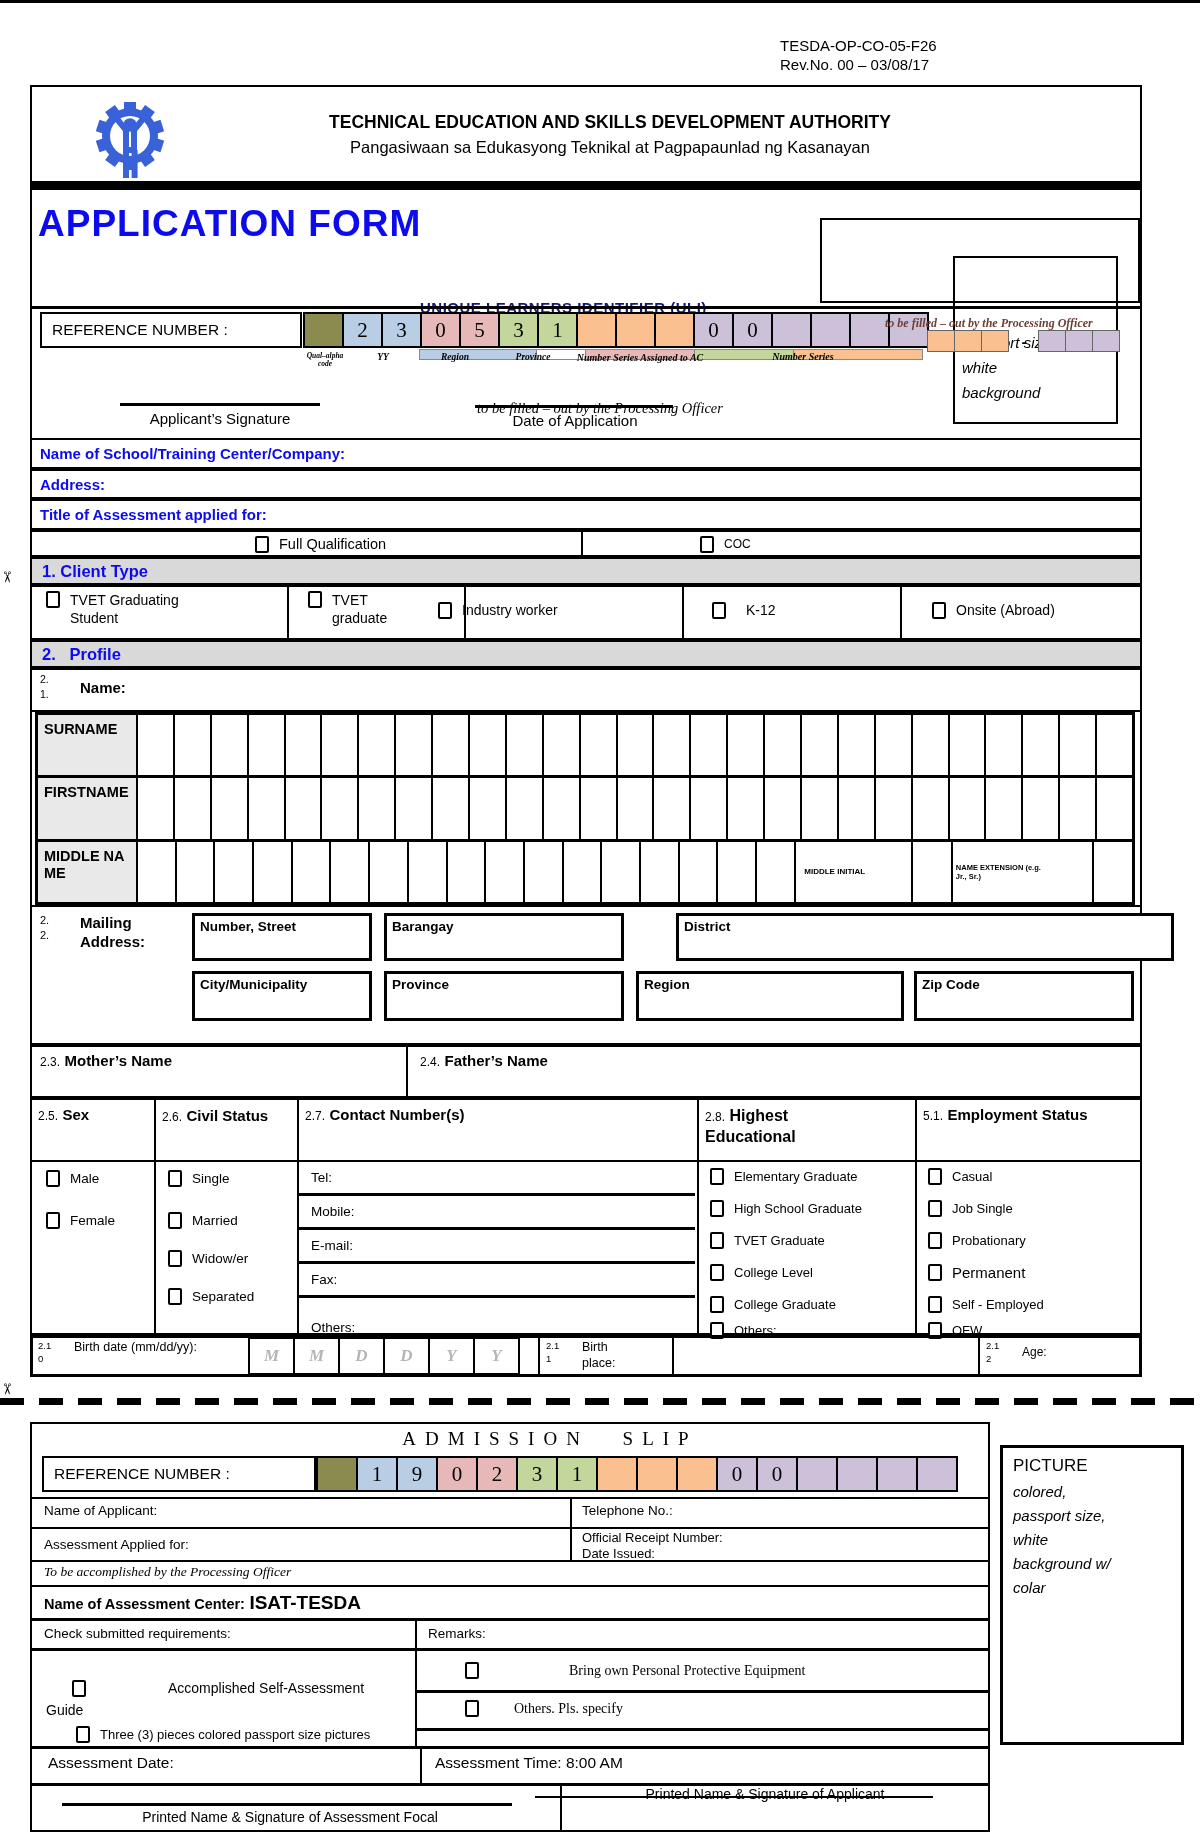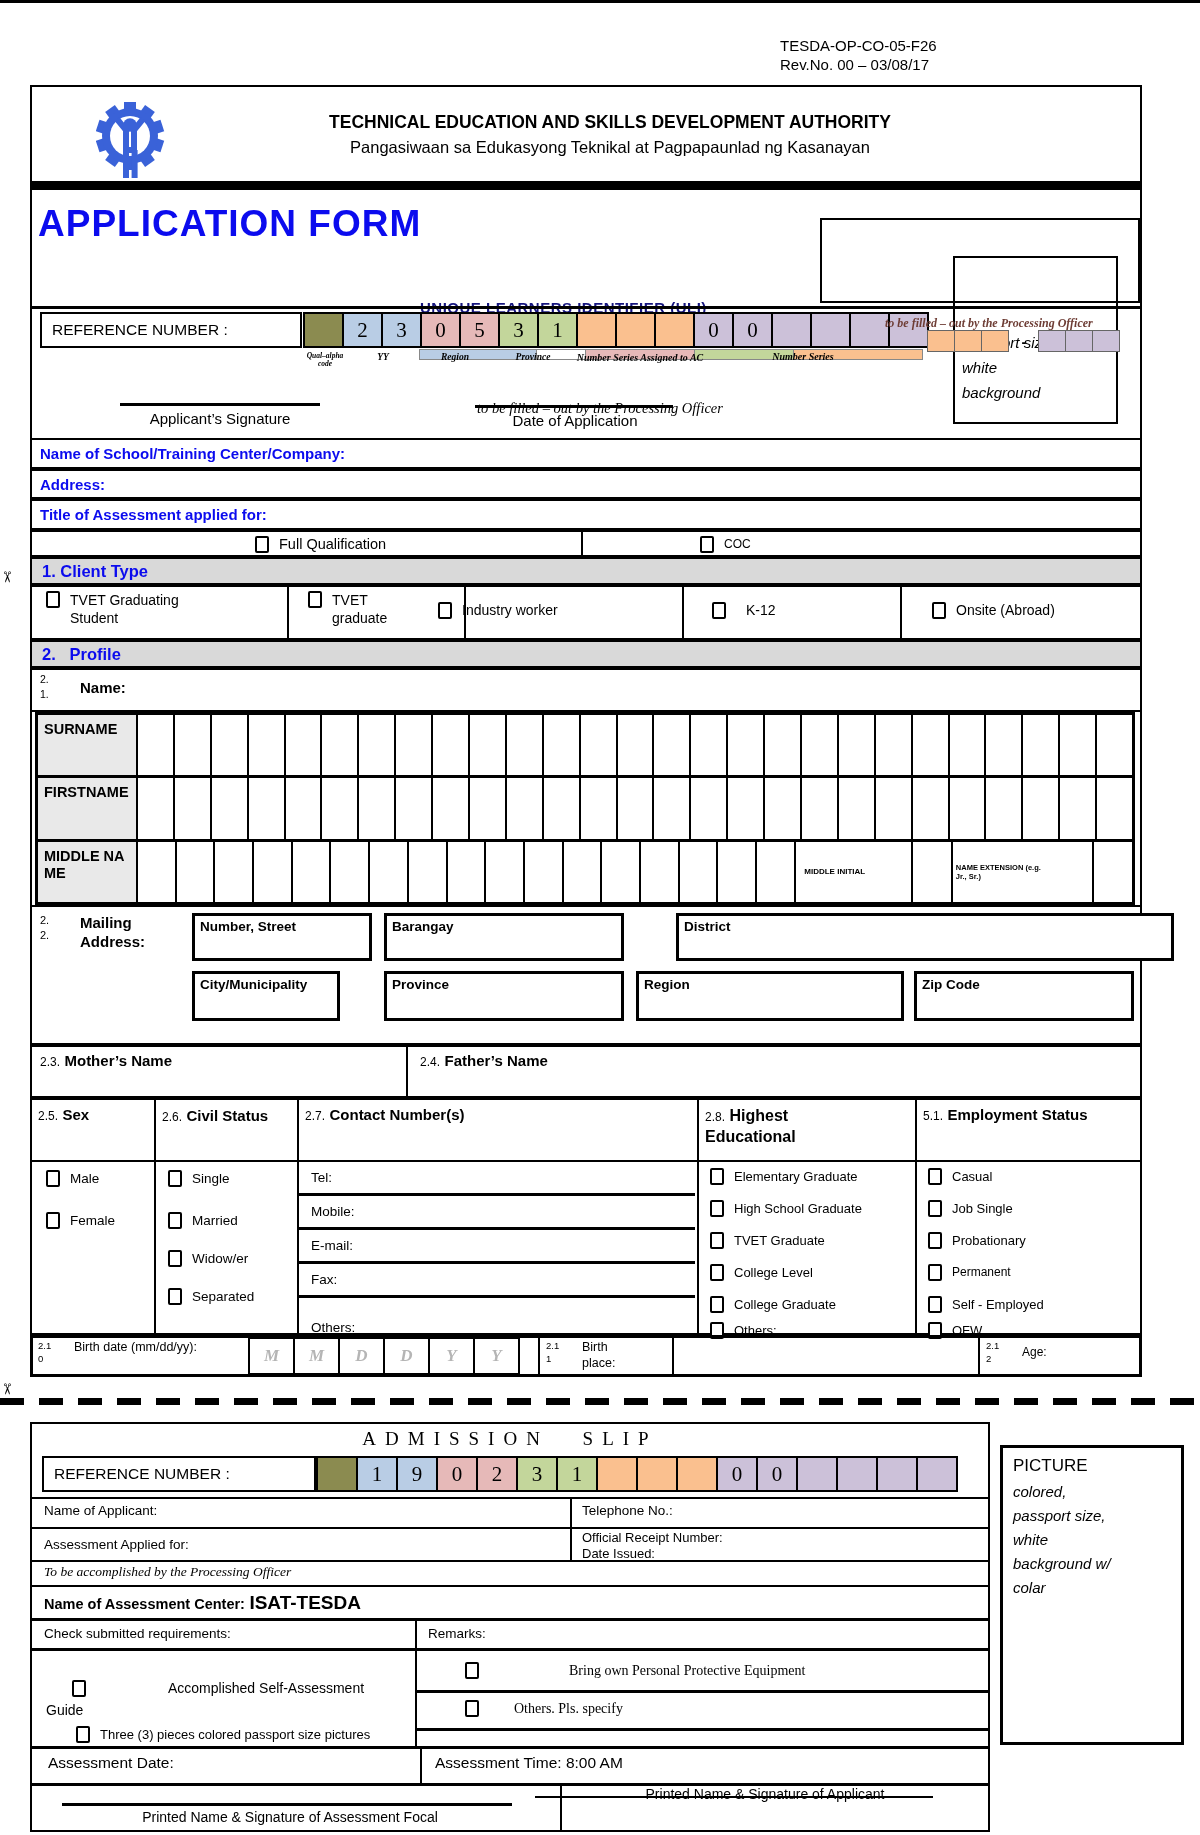--- a/index.html
+++ b/index.html
@@ -339,21 +339,21 @@
     <div>2.</div>
     <div>2.</div>
   </div>
   <div class="abs bold" style="left:80px;top:913px;font-size:15px;line-height:19px;">
     <div>Mailing</div>
     <div>Address:</div>
   </div>
   <div class="fieldbox" style="left:192px;top:913px;width:180px;height:48px;"><span>Number, Street</span></div>
   <div class="fieldbox" style="left:384px;top:913px;width:240px;height:48px;"><span>Barangay</span></div>
   <div class="fieldbox" style="left:636px;top:913px;width:498px;height:48px;margin-left:40px;"><span>District</span></div>
-  <div class="fieldbox" style="left:192px;top:971px;width:148px;height:50px;"><span>City/Municipality</span></div>
+  <div class="fieldbox" style="left:192px;top:971px;width:180px;height:50px;"><span>City/Municipality</span></div>
   <div class="fieldbox" style="left:384px;top:971px;width:240px;height:50px;"><span>Province</span></div>
   <div class="fieldbox" style="left:636px;top:971px;width:268px;height:50px;"><span>Region</span></div>
   <div class="fieldbox" style="left:914px;top:971px;width:220px;height:50px;"><span>Zip Code</span></div>
 
   <div class="box" style="left:30px;top:1045px;width:1112px;height:53px;"></div>
   <div class="vline" style="left:406px;top:1045px;height:53px;"></div>
   <div class="abs" style="left:40px;top:1052px;">
     <span class="hnum">2.3.</span>
     <span class="hlbl">Mother’s Name</span>
   </div>
@@ -456,21 +456,21 @@
   <div class="opt" style="left:928px;top:1200px;">
       <span class="cb"></span>
       <span class="ol" style="font-size:13px;">Job Single</span>
     </div>
   <div class="opt" style="left:928px;top:1232px;">
       <span class="cb"></span>
       <span class="ol" style="font-size:13px;">Probationary</span>
     </div>
   <div class="opt" style="left:928px;top:1264px;">
       <span class="cb"></span>
-      <span class="ol" style="font-size:12px;">Permanent</span>
+      <span class="ol" style="font-size:15px;">Permanent</span>
     </div>
   <div class="opt" style="left:928px;top:1296px;">
       <span class="cb"></span>
       <span class="ol" style="font-size:13px;">Self - Employed</span>
     </div>
   <div class="opt" style="left:928px;top:1322px;">
       <span class="cb"></span>
       <span class="ol" style="font-size:13px;">OFW</span>
     </div>
 
@@ -500,21 +500,21 @@
     <div>2.1</div>
     <div>2</div>
   </div>
   <div class="abs" style="left:1022px;top:1345px;font-size:12px;">Age:</div>
 
   <div class="scissors" style="left:1px;top:568px;">✂</div>
   <div class="scissors" style="left:1px;top:1380px;">✂</div>
   <div class="dashed-cut"></div>
 
   <div class="box" style="left:30px;top:1422px;width:960px;height:410px;"></div>
-  <div class="abs serif" style="left:30px;top:1428px;width:960px;text-align:center;font-size:19px;letter-spacing:9px;word-spacing:20px;">ADMISSION SLIP</div>
+  <div class="abs serif" style="left:30px;top:1428px;width:960px;text-align:center;font-size:19px;letter-spacing:9px;word-spacing:20px;padding-left:40px;">ADMISSION SLIP</div>
 
   <div class="box" style="left:42px;top:1456px;width:274px;height:36px;display:flex;align-items:center;padding-left:10px;font-size:15.5px;background:#fff;">REFERENCE NUMBER :</div>
   <div class="cells adm-cells" style="left:318px;top:1456px;">
       <div class="refcell" style="background: rgb(139, 139, 80);"></div>
       <div class="refcell" style="background: rgb(185, 205, 229);">1</div>
       <div class="refcell" style="background: rgb(185, 205, 229);">9</div>
       <div class="refcell" style="background: rgb(230, 185, 184);">0</div>
       <div class="refcell" style="background: rgb(230, 185, 184);">2</div>
       <div class="refcell" style="background: rgb(195, 214, 155);">3</div>
       <div class="refcell" style="background: rgb(195, 214, 155);">1</div>

